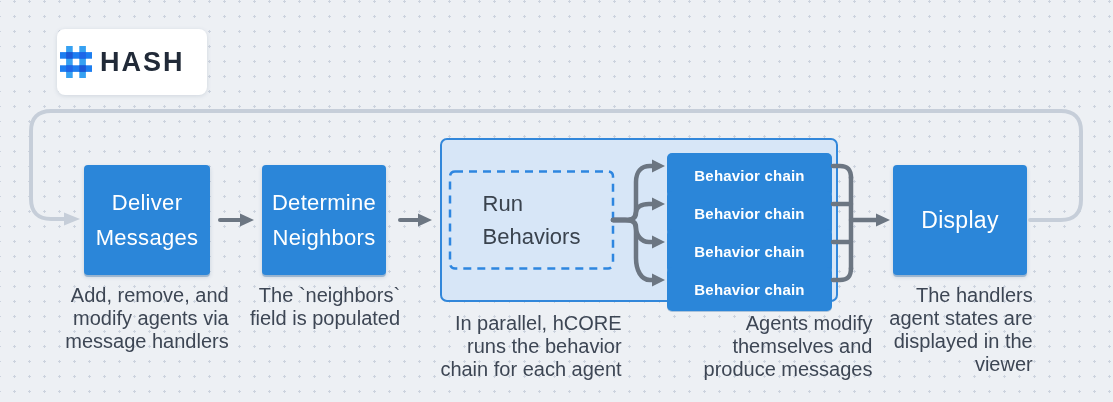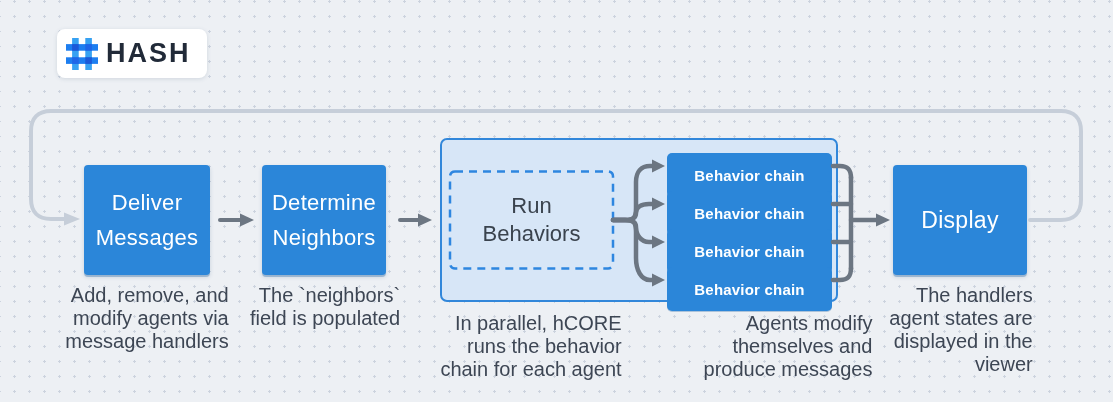--- a/index.html
+++ b/index.html
@@ -20,23 +20,23 @@
     position:relative;overflow:hidden;
     font-family:"Liberation Sans","DejaVu Sans",sans-serif;
     background-color:var(--bg);
     background-image:radial-gradient(var(--dot) 1.3px, transparent 1.3px);
     background-size:15px 15px;
     background-position:7px 9px;
   }
   .abs{position:absolute}
   
   .logo-card{
-    left:57px;top:29px;width:150px;height:49px;background:#ffffff;
+    left:57px;top:29px;width:150px;height:66px;background:#ffffff;
     border-radius:8px;box-shadow:0 1px 4px rgba(80,100,130,.18);
-    display:flex;align-items:center;padding-left:9px;
+    display:flex;align-items:center;padding-left:3px;
   }
   .logo-title{
     font-size:27px;font-weight:bold;letter-spacing:2px;
     color:var(--logo-text);margin-left:8px;
   }
   
   .node{
     background:var(--accent-blue);color:#ffffff;border-radius:4px;
     display:flex;align-items:center;justify-content:center;text-align:center;
     box-shadow:0 2px 0 rgba(23,94,158,.30), 0 2px 4px rgba(30,70,120,.18);
@@ -47,22 +47,22 @@
   .node-display{left:893px;top:165px;width:134px;height:110px}
   .display-label{font-size:23px}
   
   .rb-container{
     left:440px;top:138px;width:398px;height:164px;
     background:var(--container-fill);
     border:2.5px solid var(--container-border);border-radius:7px;
   }
   .rb-label{
     left:450px;top:171px;width:163px;height:98px;
-    display:flex;align-items:center;justify-content:center;text-align:center;
-    white-space:pre-line;font-size:22px;line-height:28px;color:#3a434e;font-weight:500;
+    display:flex;align-items:center;justify-content:center;
+    white-space:pre-line;font-size:22px;line-height:33px;color:#3a434e;font-weight:500;
   }
   .chain{
     background:var(--accent-blue);color:#ffffff;border-radius:5px;
     left:667px;width:165px;height:44px;
     display:flex;align-items:center;justify-content:center;
     font-size:15px;font-weight:700;letter-spacing:.2px;
     box-shadow:0 1px 0 rgba(23,94,158,.30);
   }
   .chain-1{top:153px}.chain-2{top:191px}.chain-3{top:229px}.chain-4{top:267px}
   

